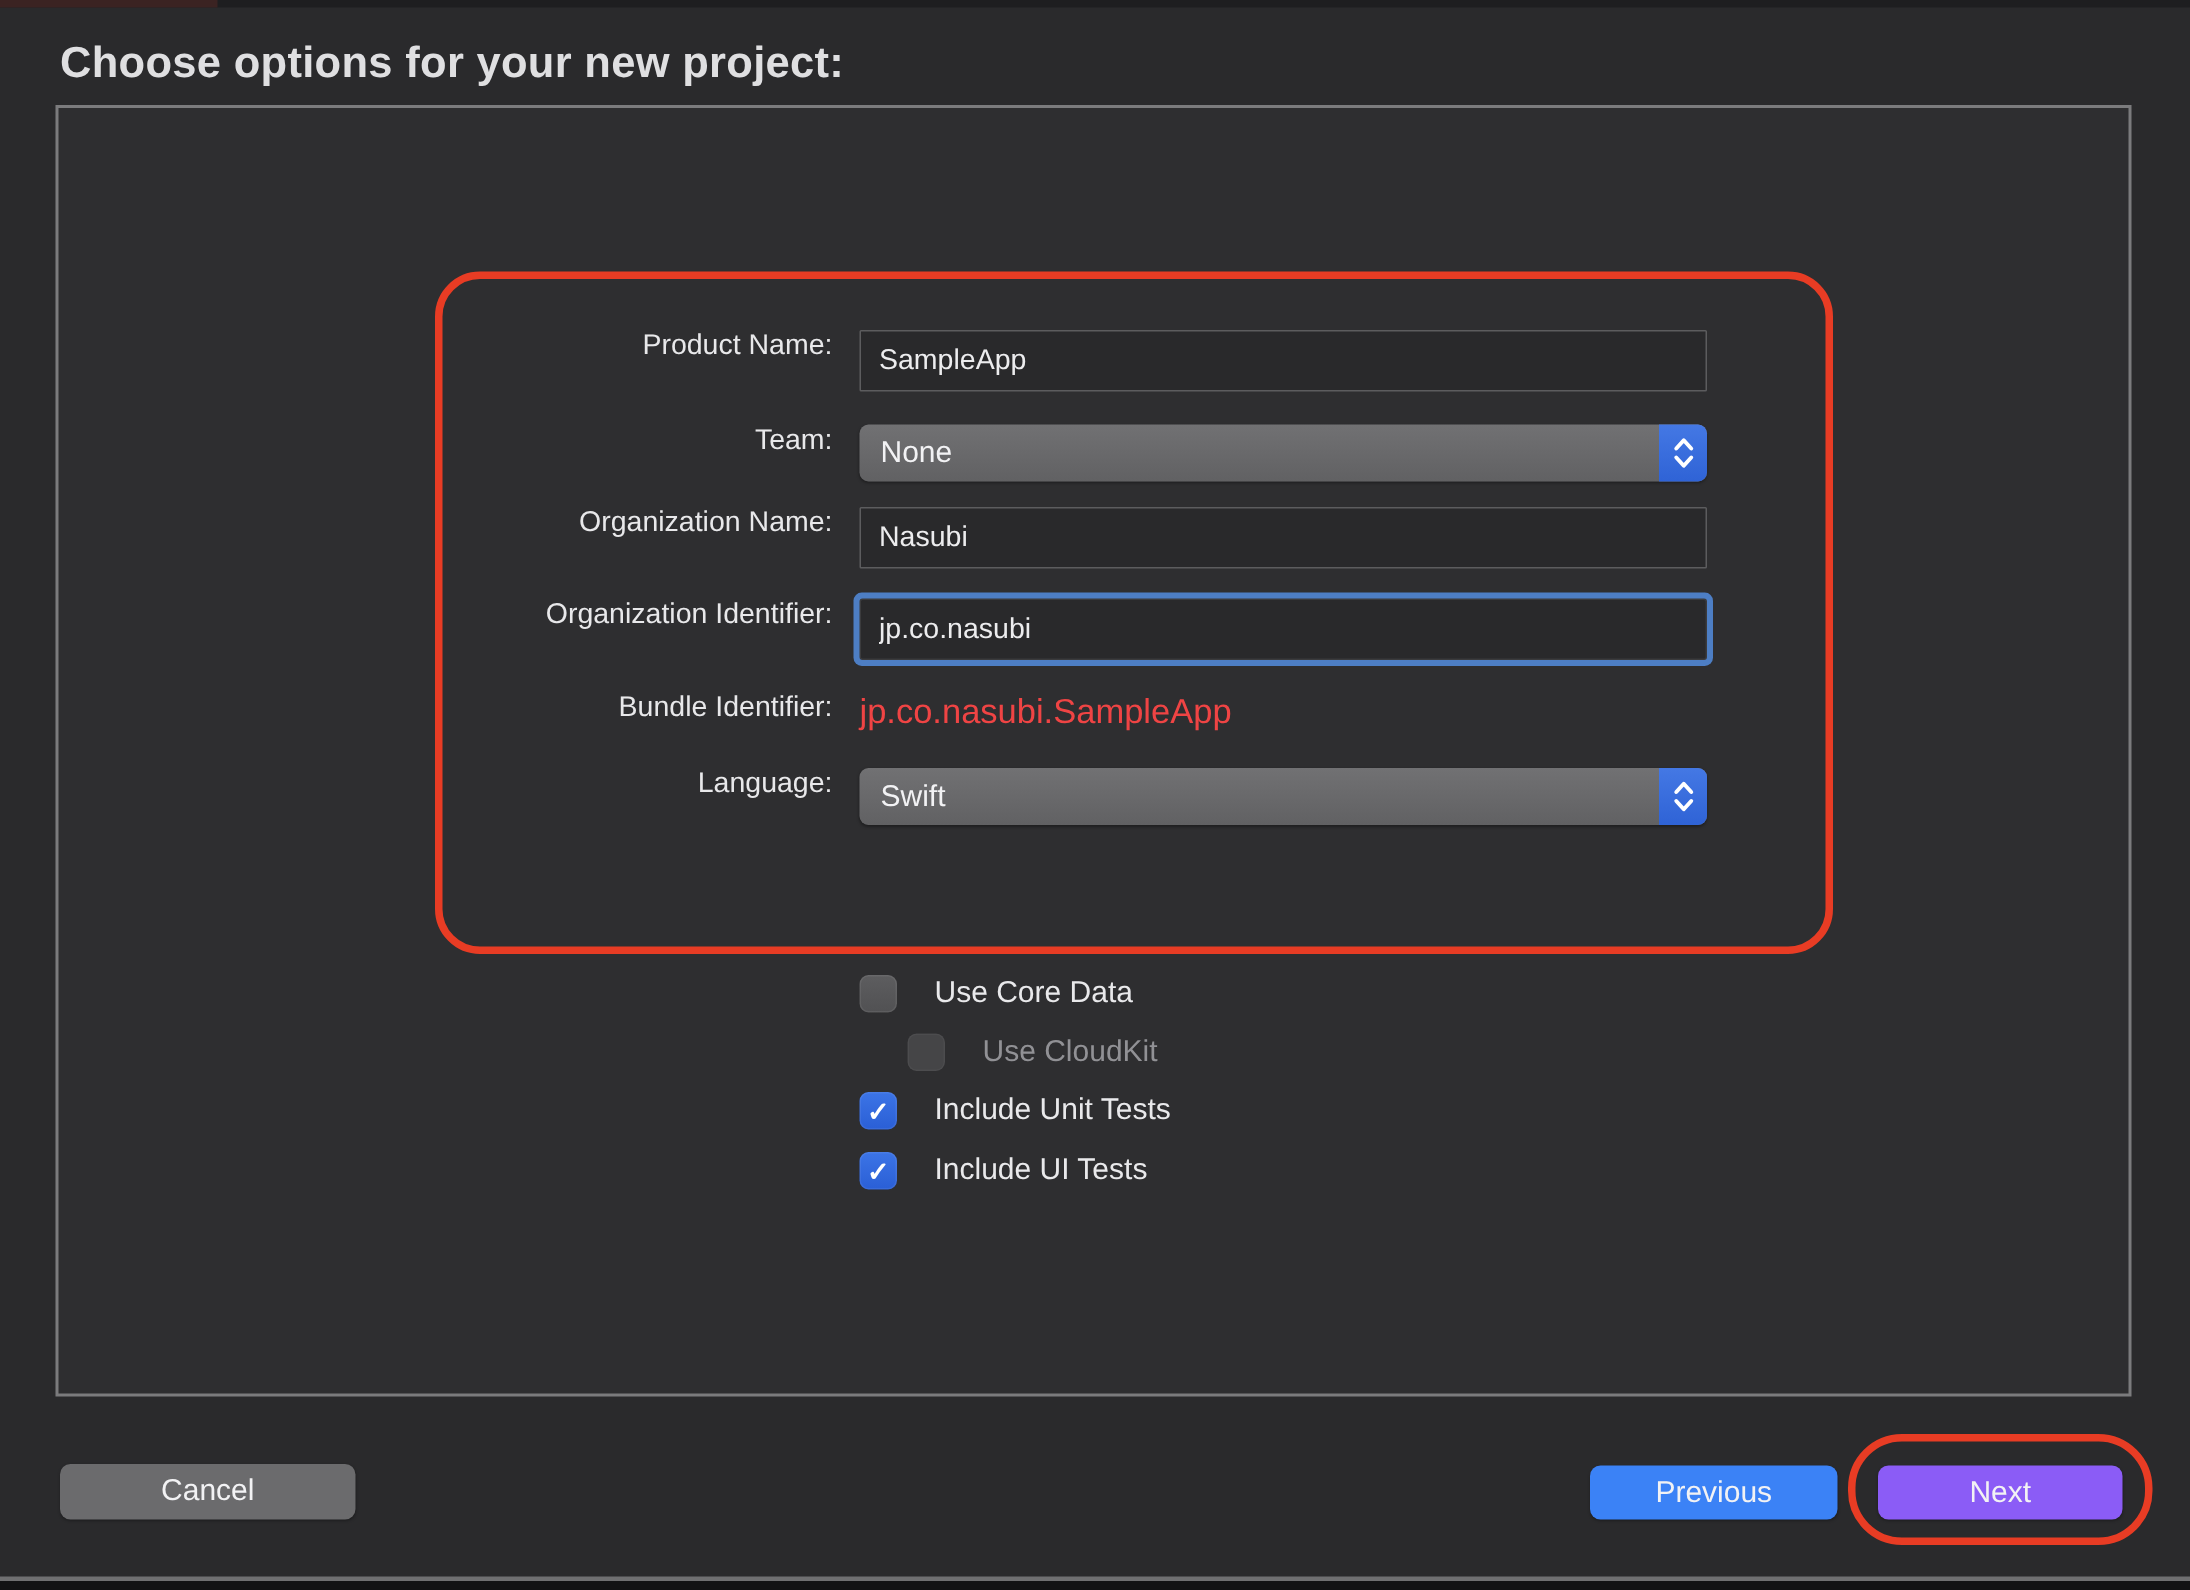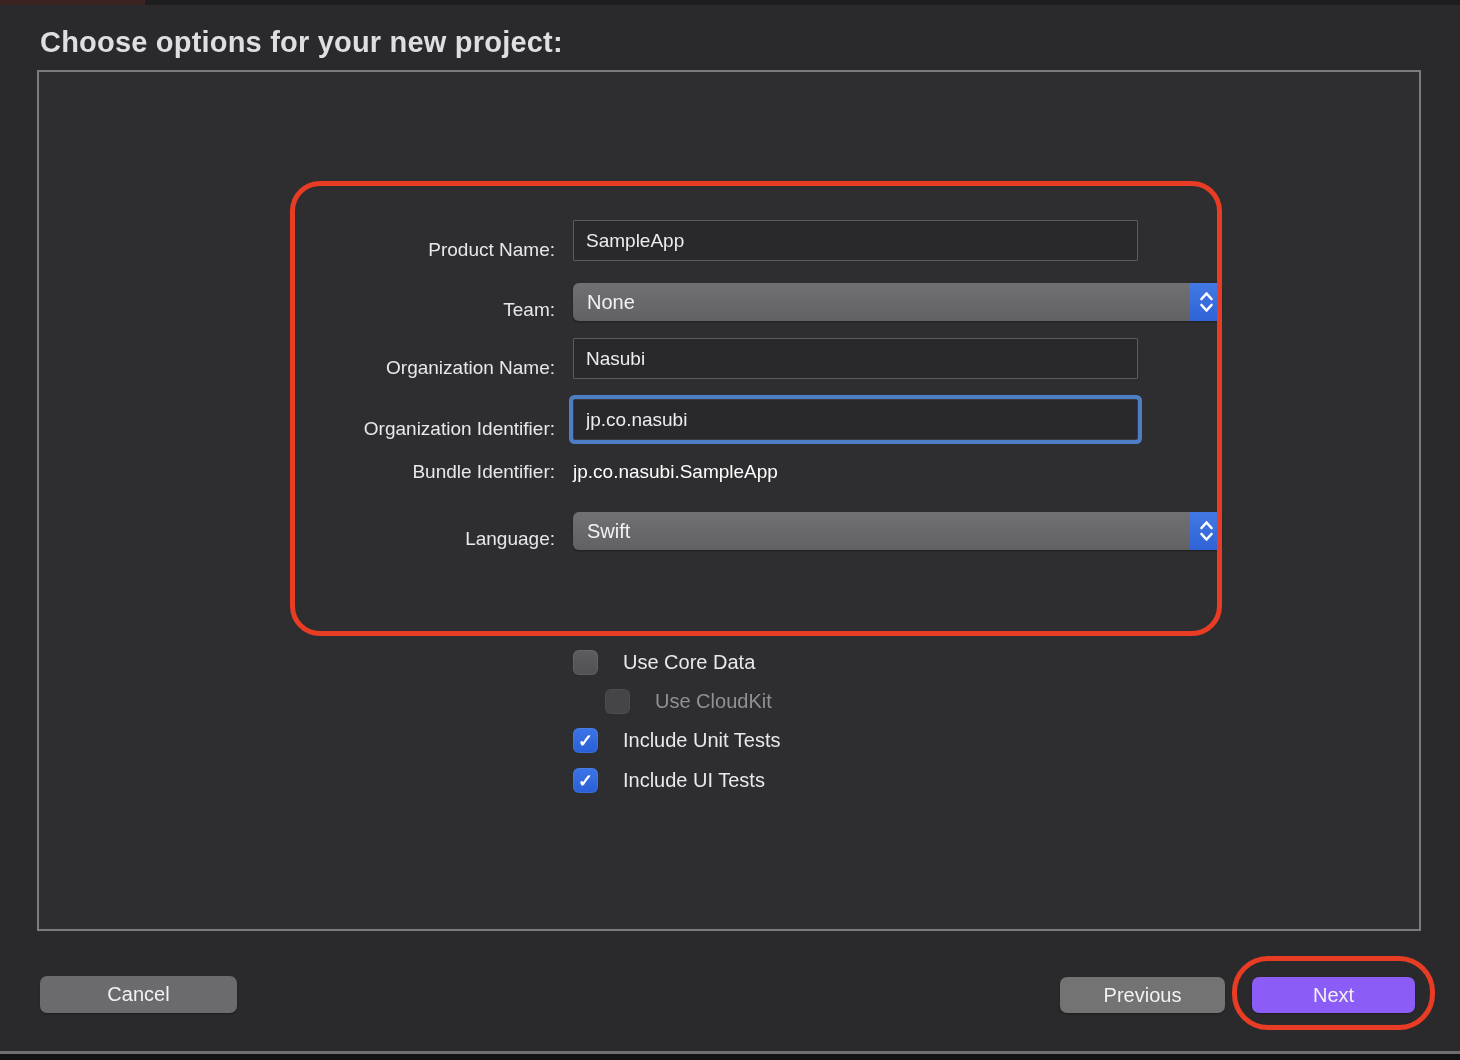--- a/index.html
+++ b/index.html
@@ -17,58 +17,58 @@
 
   .panel{position:absolute;left:37px;top:70px;width:1384px;height:861px;
     box-sizing:border-box;border:2px solid #7b7b7d;background:#2e2e30;}
 
   .red-annotation{position:absolute;box-sizing:border-box;border:5px solid #e83c24;
     pointer-events:none;z-index:5;}
   .form-annotation{left:290px;top:181px;width:932px;height:455px;border-radius:30px;}
   .next-annotation{left:1232px;top:956px;width:203px;height:74px;border-radius:36px;}
 
   
-  .frow{position:absolute;left:37px;display:flex;align-items:flex-end;z-index:2;}
+  .frow{position:absolute;left:37px;display:flex;align-items:flex-start;z-index:2;}
   .flabel{width:518px;text-align:right;font-size:19px;color:#e8e8ea;flex:none;}
   .fcontrol{margin-left:18px;flex:none;}
 
   .ftext{width:565px;height:41px;box-sizing:border-box;background:#29292b;
     border:1px solid #5c5c5e;border-radius:1px;color:#ececee;font-size:19px;
     padding:0 12px;font-family:"Liberation Sans",sans-serif;outline:none;}
   .ftext.focused{border:1px solid #3b3b3d;box-shadow:0 0 0 4px #4d7ec4;border-radius:2px;}
 
-  .fselect{width:649px;height:38px;box-sizing:border-box;position:relative;
+  .fselect{width:565px;height:38px;box-sizing:border-box;position:relative;
     background:linear-gradient(#717173,#616163);border-radius:6px;
     display:flex;align-items:center;padding-left:14px;color:#f2f2f4;font-size:20px;
     box-shadow:0 1px 2px rgba(0,0,0,.35);cursor:default;}
   .stepper{position:absolute;right:0;top:0;width:32px;height:38px;
     background:linear-gradient(#4478e4,#2f63d6);border-radius:0 6px 6px 0;
     display:flex;align-items:center;justify-content:center;}
 
-  .fstatic{font-size:19px;color:#ffffff;}
+  .fstatic{font-size:23px;color:#ef4444;}
 
   
   .cbrow{position:absolute;display:flex;align-items:center;gap:25px;z-index:2;}
   .cbox{width:25px;height:25px;box-sizing:border-box;border-radius:6px;flex:none;
     background:linear-gradient(#5d5d5f,#515153);box-shadow:inset 0 0 0 1px rgba(255,255,255,.07);
     display:flex;align-items:center;justify-content:center;color:#fff;
     font-size:18px;font-weight:700;cursor:default;}
   .cbox.checked{background:linear-gradient(#3c74e6,#2a5fd6);}
   .cbox.checked::after{content:"\2713";}
   .cbox.disabled{background:#454547;box-shadow:inset 0 0 0 1px rgba(255,255,255,.04);}
   .cblabel{font-size:20px;color:#e9e9eb;}
   .cbrow.disabled .cblabel{color:#919195;}
 
   
   .btn{position:absolute;box-sizing:border-box;border:none;border-radius:7px;
     display:flex;align-items:center;justify-content:center;font-size:20px;
     color:#f2f2f4;font-family:"Liberation Sans",sans-serif;cursor:default;z-index:6;
     box-shadow:0 1px 2px rgba(0,0,0,.3);}
   .btn-cancel{left:40px;top:976px;width:197px;height:37px;background:#6b6b6d;}
-  .btn-previous{left:1060px;top:977px;width:165px;height:36px;background:#737373;}
+  .btn-previous{left:1060px;top:977px;width:165px;height:36px;background:#3b82f6;}
   .btn-next{left:1252px;top:977px;width:163px;height:36px;background:#8b5cf6;}
 </style>
 </head>
 <body>
 
 <div class="screen">
 
   <div class="top-strip">
     <div class="top-strip-red"></div>
   </div>

